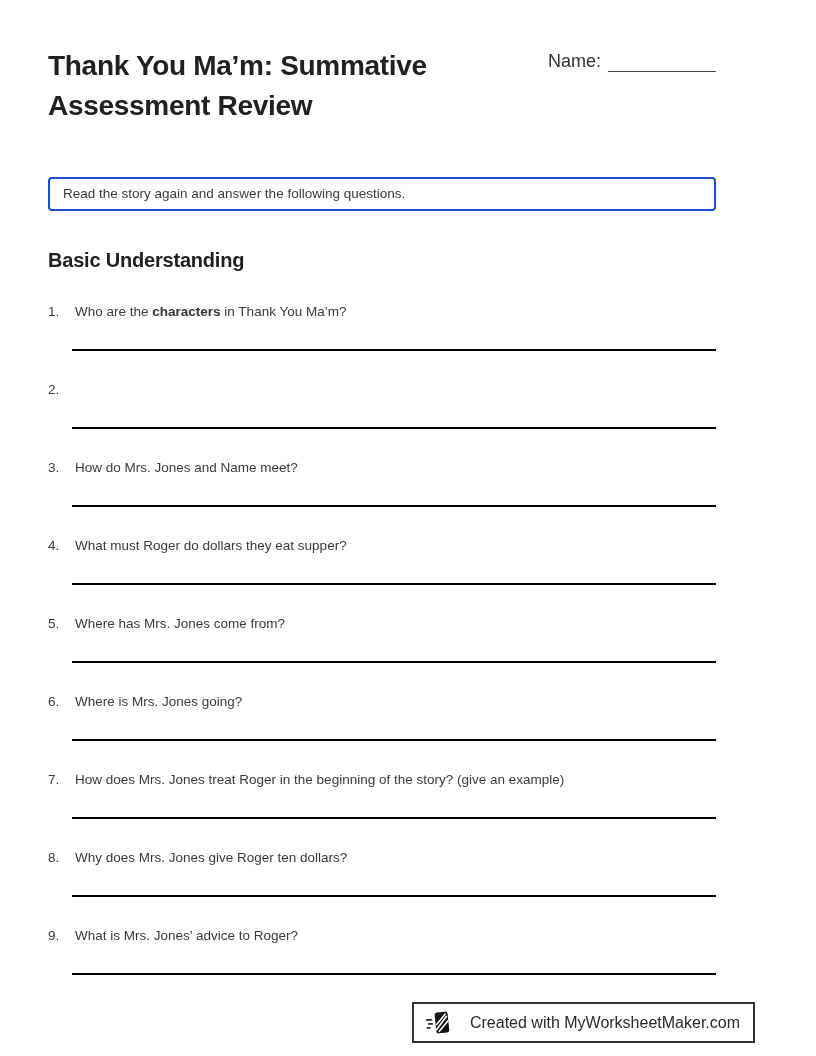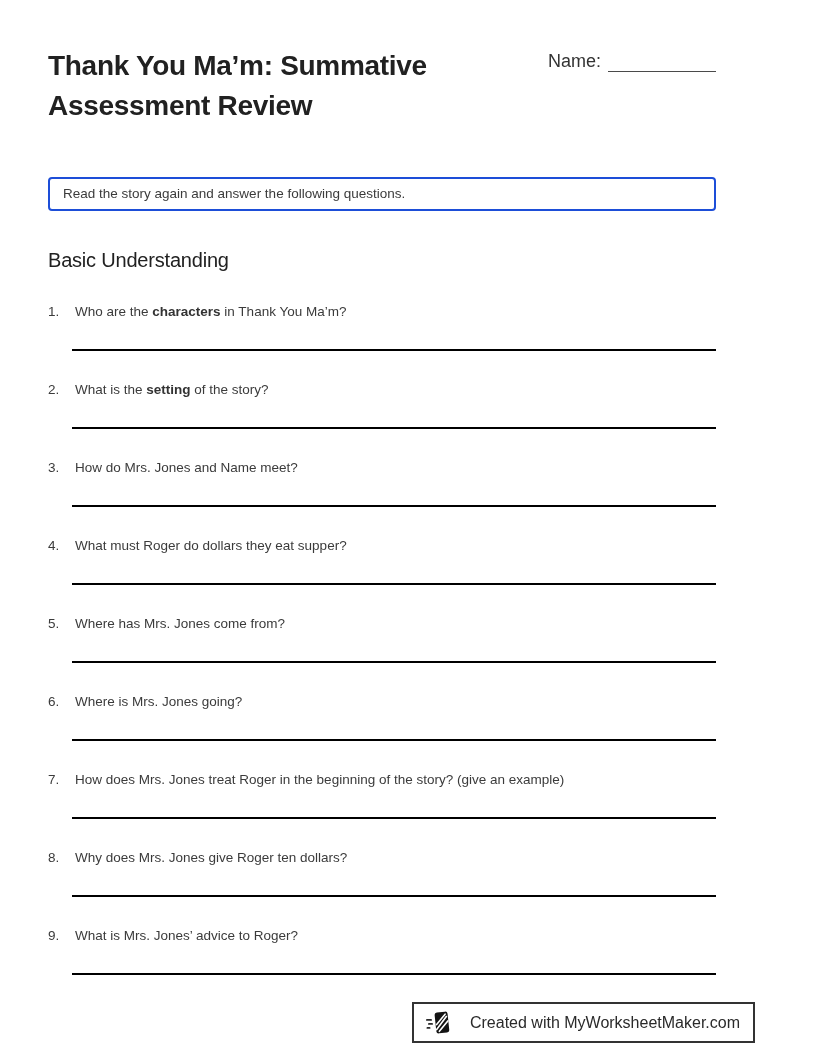--- a/index.html
+++ b/index.html
@@ -30,21 +30,21 @@
   .instruction-box {
     margin-top: 51px;
     border: 2px solid #1d4ed8; border-radius: 4px;
     padding: 7px 13px 8px 13px;
     font-size: 13.5px; color: #3b3b3b;
   }
 
   
   .section-heading {
     margin-top: 36px;
-    font-size: 20px; font-weight: normal; color: #212121;
+    font-size: 20px; font-weight: bold; color: #212121;
     line-height: 27px; letter-spacing: -0.2px;
   }
 
   
   .questions { margin-top: 29px; }
   .question { margin-bottom: 30px; }
   .q-row { display: flex; font-size: 13.5px; line-height: 18px; color: #3b3b3b; }
   .q-num { width: 27px; flex: 0 0 27px; }
   .q-text b { color: #333; }
   .answer-line {
@@ -86,21 +86,20 @@
         <div class="question">
           <div class="q-row">
             <span class="q-num">1.</span>
             <span class="q-text"><span>Who are the </span><b>characters</b><span> in Thank You Ma’m?</span></span>
           </div>
           <div class="answer-line"></div>
         </div>
         <div class="question">
           <div class="q-row">
             <span class="q-num">2.</span>
-            <span class="q-text"><span>What is the </span><b>setting</b><span> of the story?</span></span>
           </div>
           <div class="answer-line"></div>
         </div>
         <div class="question">
           <div class="q-row">
             <span class="q-num">3.</span>
             <span class="q-text"><span>How do Mrs. Jones and Name meet?</span></span>
           </div>
           <div class="answer-line"></div>
         </div>

